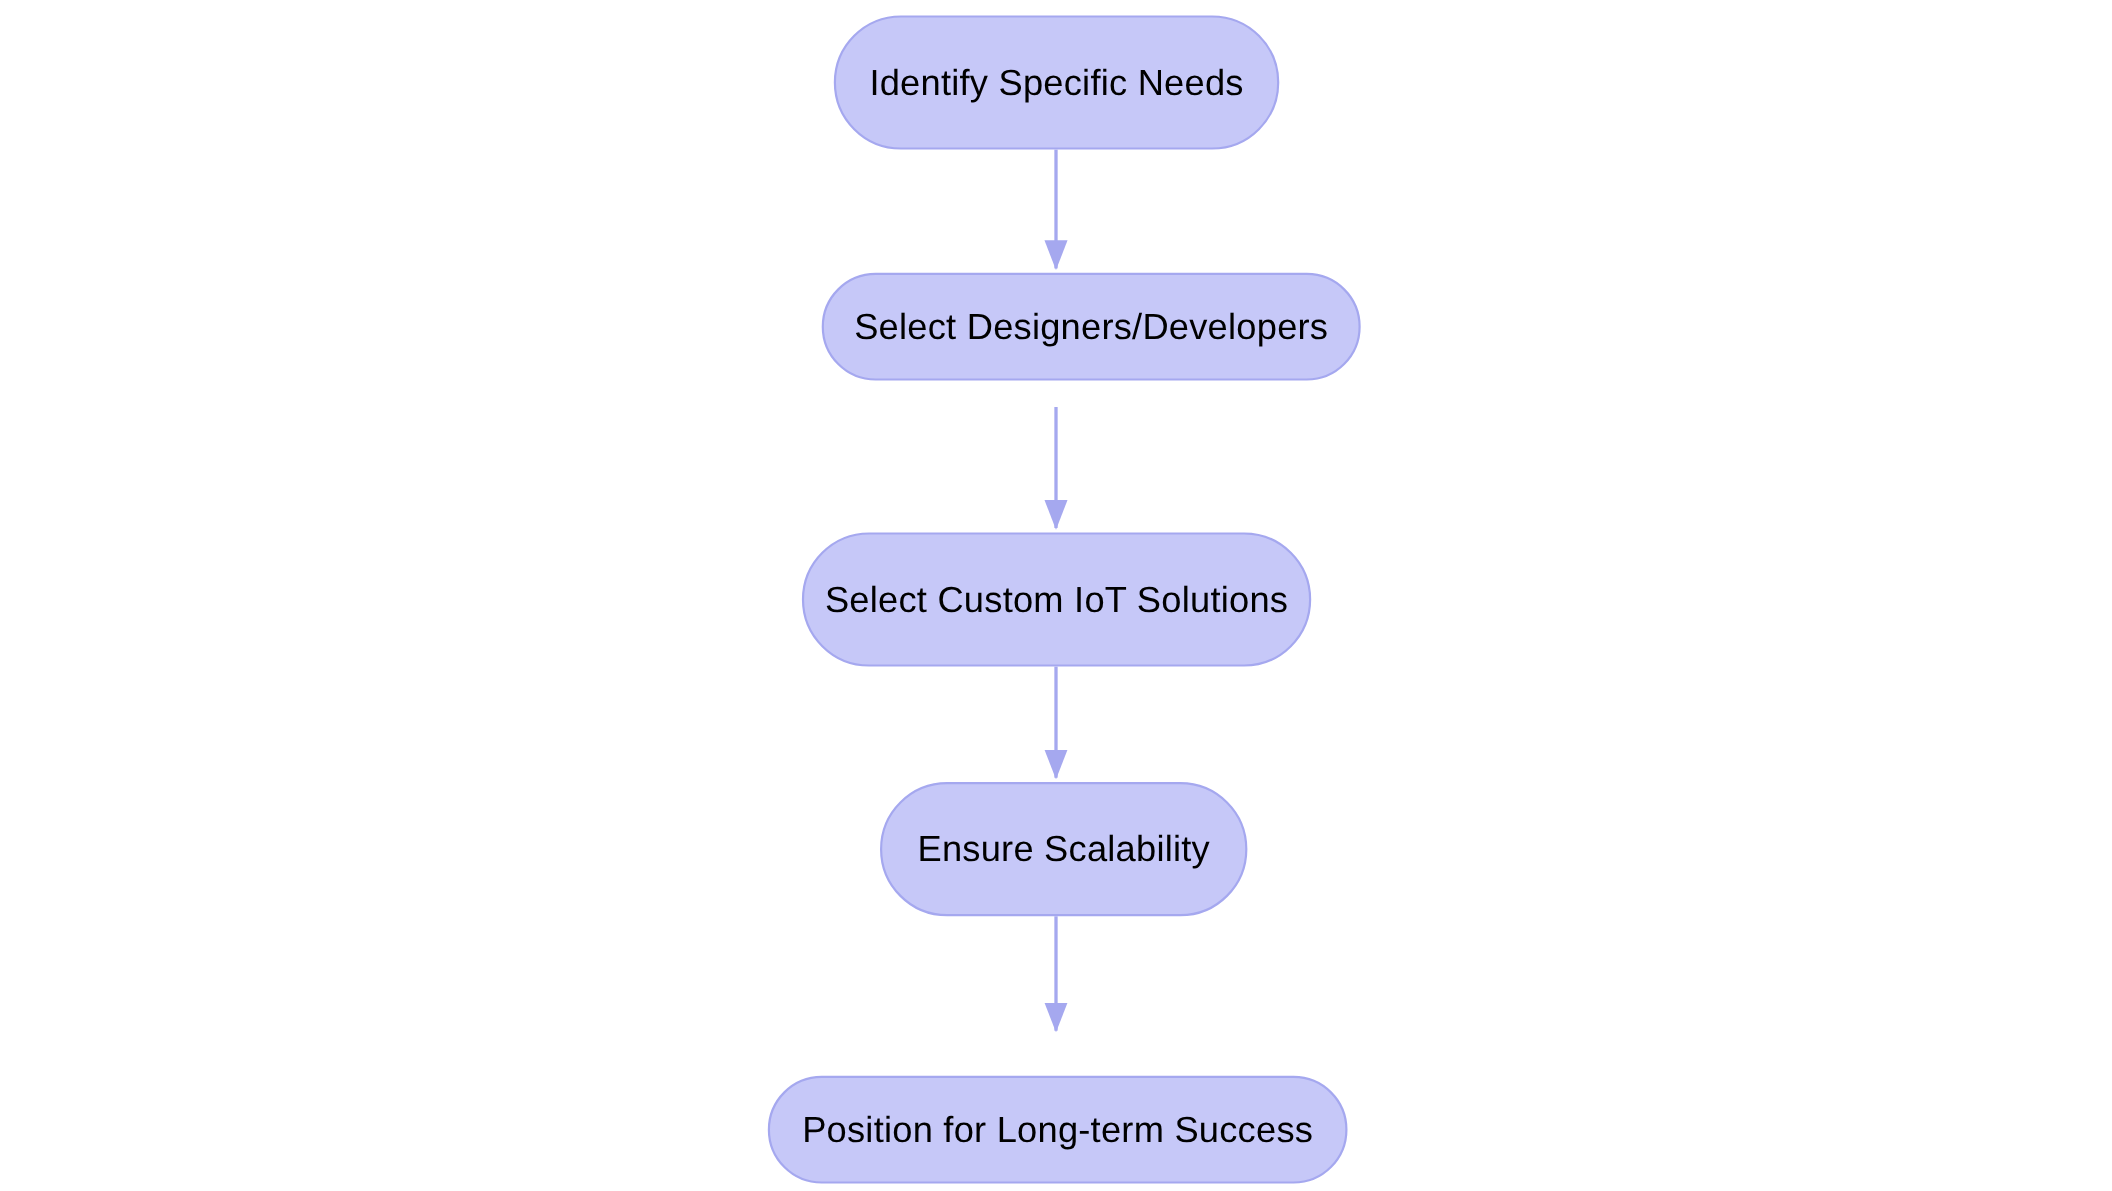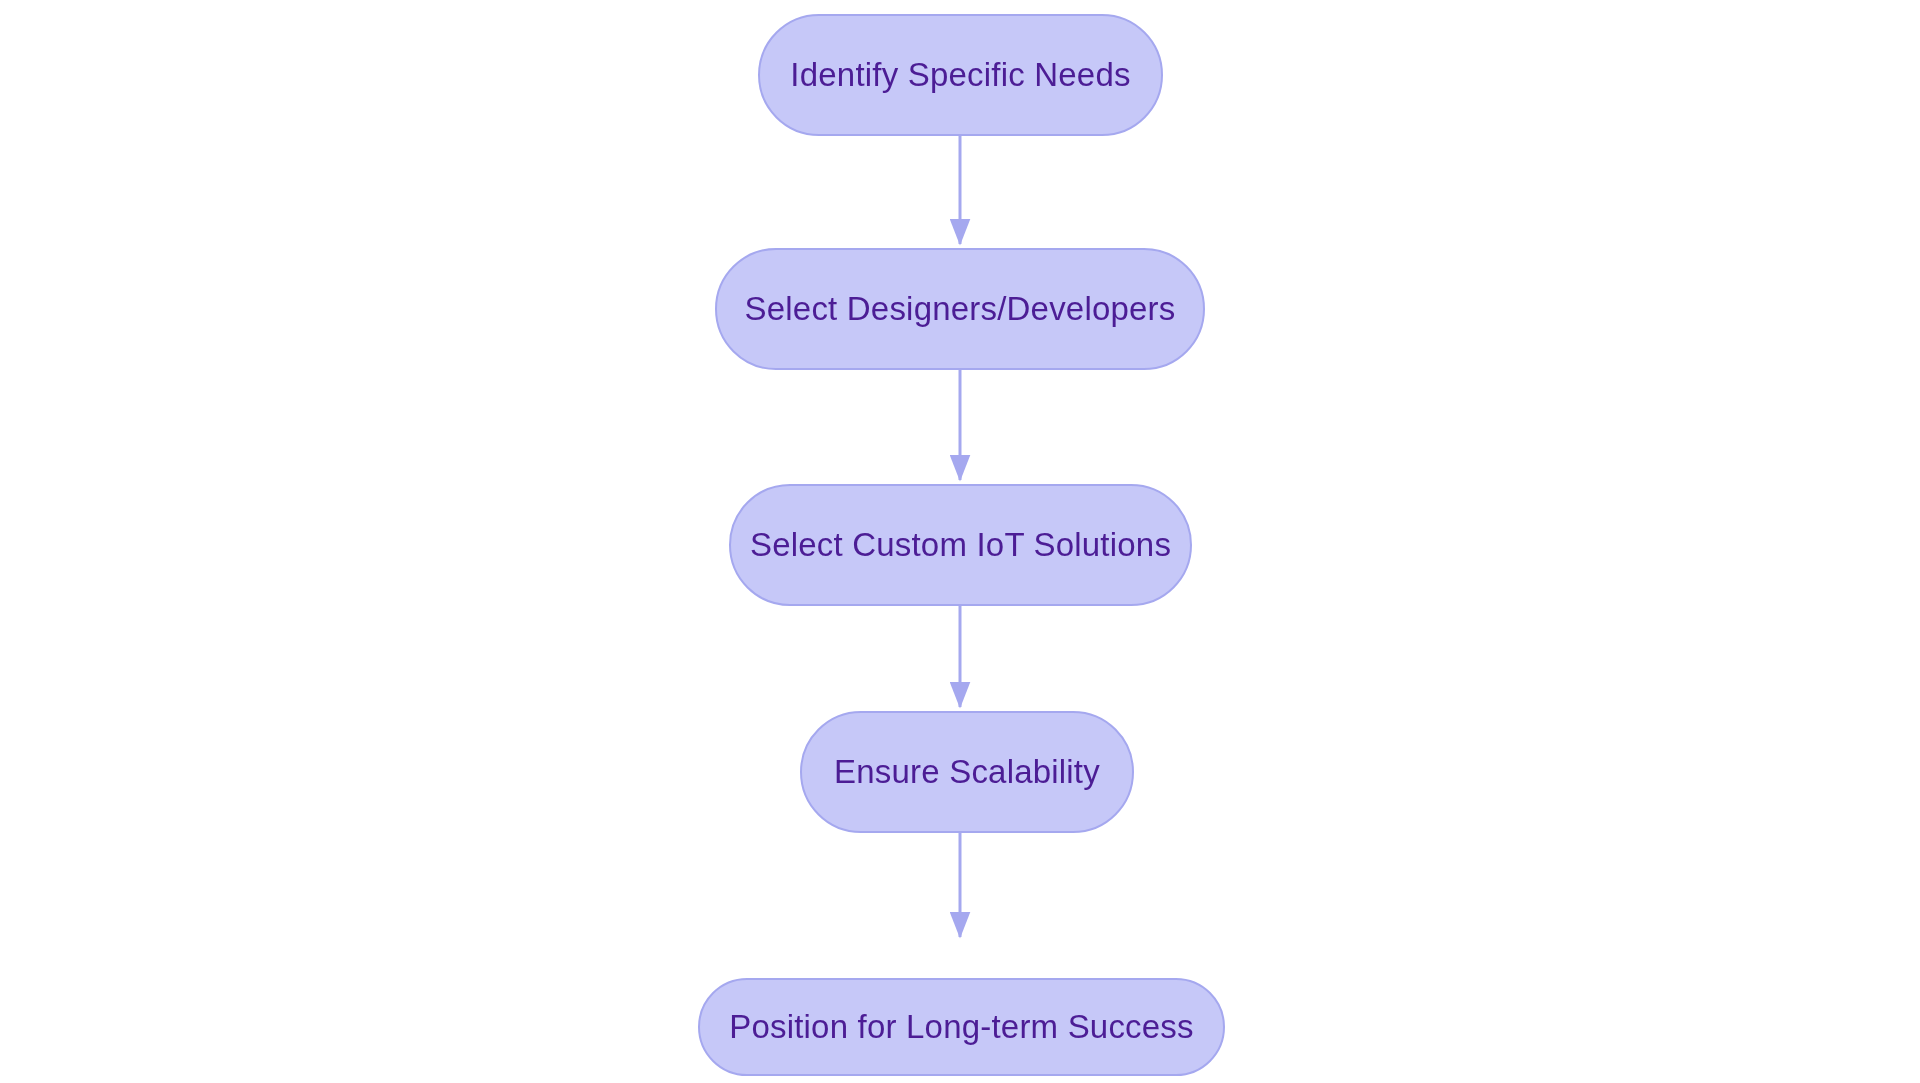--- a/index.html
+++ b/index.html
@@ -23,21 +23,21 @@
 
   .flow-node {
     position: absolute;
     box-sizing: border-box;
     display: flex;
     align-items: center;
     justify-content: center;
     background: #c6c8f8;
     border: 2px solid #a5a8ef;
     border-radius: 999px;
-    color: #4c1d95;
+    color: #000000;
     font-family: "Liberation Sans", sans-serif;
     font-size: 33px;
     font-weight: 400;
     letter-spacing: 0.2px;
     white-space: nowrap;
     line-height: 1;
     user-select: none;
   }
 
   .node-label {
@@ -73,21 +73,21 @@
 
     <line x1="960" y1="606" x2="960" y2="707" stroke="#a5a8ef" stroke-width="3" marker-end="url(#arrowhead)"></line>
 
     <line x1="960" y1="833" x2="960" y2="937" stroke="#a5a8ef" stroke-width="3" marker-end="url(#arrowhead)"></line>
   </svg>
 
   <div class="flow-node" style="left:758px; top:14px; width:405px; height:122px;">
     <span class="node-label">Identify Specific Needs</span>
   </div>
 
-  <div class="flow-node" style="left:715px; top:248px; width:490px; height:122px;">
+  <div class="flow-node" style="left:747px; top:248px; width:490px; height:98px;">
     <span class="node-label">Select Designers/Developers</span>
   </div>
 
   <div class="flow-node" style="left:729px; top:484px; width:463px; height:122px;">
     <span class="node-label">Select Custom IoT Solutions</span>
   </div>
 
   <div class="flow-node" style="left:800px; top:711px; width:334px; height:122px;">
     <span class="node-label">Ensure Scalability</span>
   </div>

